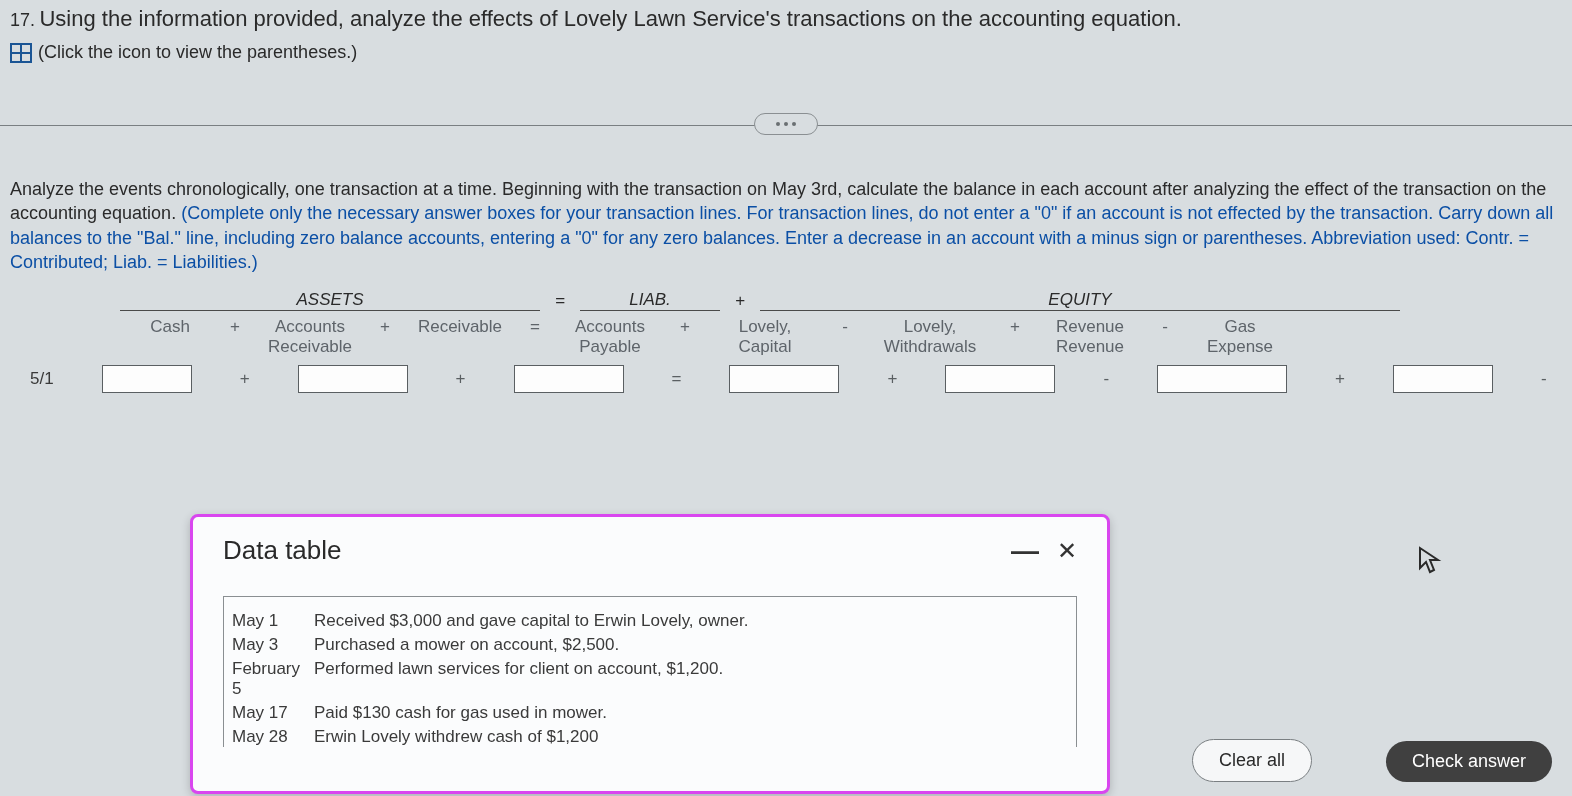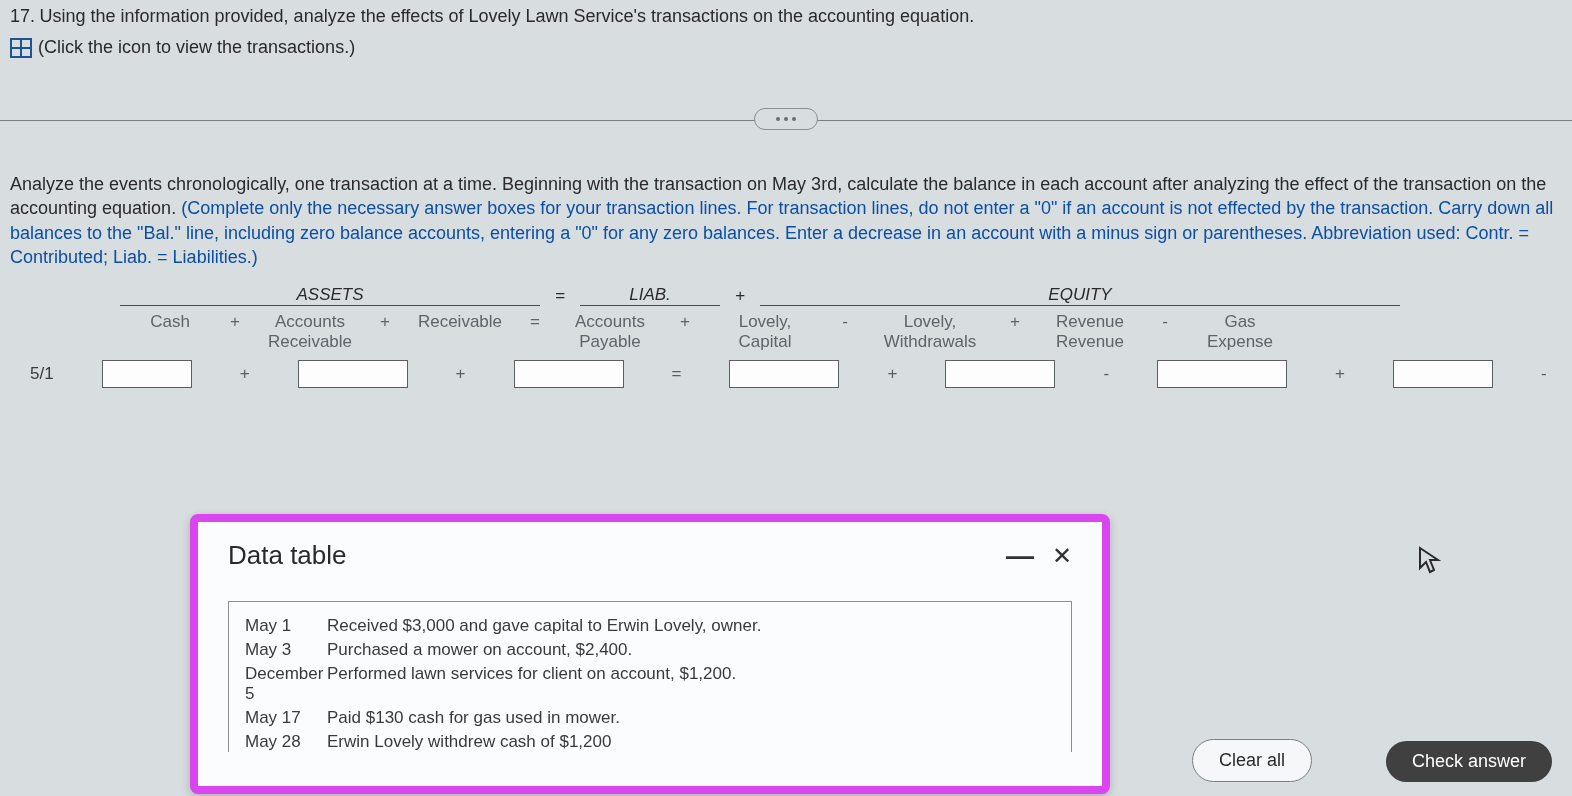--- a/index.html
+++ b/index.html
@@ -13,21 +13,21 @@
     position: relative;
   }
   .question-area {
     padding: 6px 10px 10px 10px;
   }
   .q-number {
     font-size: 18px;
     display: inline;
   }
   .q-prompt {
-    font-size: 18px;
+    font-size: 22px;
     display: inline;
   }
   .click-line {
     margin-top: 10px;
     font-size: 18px;
     display: flex;
     align-items: center;
     gap: 6px;
   }
   .table-icon {
@@ -135,39 +135,39 @@
   .ibox.w-rev  { width: 100px; }
   .ibox.w-exp  { width: 100px; }
   .op { width: 28px; text-align: center; color:#5a5f62;}
   .modal {
     position: absolute;
     left: 190px;
     top: 514px;
     width: 920px;
     height: 280px;
     background: #fbfcfd;
-    border: 8px solid #d946ef;
+    border: 3px solid #d946ef;
     border-radius: 8px;
     box-shadow: 0 3px 10px rgba(0,0,0,0.2);
     padding: 18px 30px;
   }
   .modal-header {
     display: flex;
     justify-content: space-between;
     align-items: center;
     margin-bottom: 30px;
   }
   .modal-title { font-size: 26px; color: #2a2a2a; }
   .modal-icons { display:flex; gap:18px; align-items:center; font-size:24px; color:#333; }
   .min-icon { font-weight:bold; font-size:28px; line-height:10px; }
   .close-icon { font-size:24px; }
   .trans-table {
     border: 1px solid #8a8f92;
     border-bottom: none;
-    padding: 14px 16px 0 16px;
+    padding: 14px 16px 0 8px;
     font-size: 17px;
     color: #3a3a3a;
   }
   .trans-row { display:flex; gap: 14px; margin-bottom: 4px; }
   .trans-date { width: 68px; }
   .btn {
     position: absolute;
     bottom: 14px;
     border-radius: 22px;
     font-size: 18px;
@@ -196,21 +196,21 @@
   }
 </style>
 </head>
 <body>
 
 <div class="question-area">
   <span class="q-number">17.</span>
   <span class="q-prompt">Using the information provided, analyze the effects of Lovely Lawn Service's transactions on the accounting equation.</span>
   <div class="click-line">
     <span class="table-icon"></span>
-    <span>(Click the icon to view the transactions.)</span>
+    <span>(Click the icon to view the parentheses.)</span>
   </div>
 </div>
 
 <div class="divider-wrap">
   <hr class="divider-hr">
   <div class="pill">
       <span></span>
       <span></span>
       <span></span>
     </div>
@@ -294,24 +294,24 @@
       <span class="close-icon">✕</span>
     </div>
   </div>
   <div class="trans-table">
     <div class="trans-row">
       <div class="trans-date">May 1</div>
       <div>Received $3,000 and gave capital to Erwin Lovely, owner.</div>
     </div>
     <div class="trans-row">
       <div class="trans-date">May 3</div>
-      <div>Purchased a mower on account, $2,400.</div>
-    </div>
-    <div class="trans-row">
-      <div class="trans-date">December 5</div>
+      <div>Purchased a mower on account, $2,500.</div>
+    </div>
+    <div class="trans-row">
+      <div class="trans-date">February 5</div>
       <div>Performed lawn services for client on account, $1,200.</div>
     </div>
     <div class="trans-row">
       <div class="trans-date">May 17</div>
       <div>Paid $130 cash for gas used in mower.</div>
     </div>
     <div class="trans-row">
       <div class="trans-date">May 28</div>
       <div>Erwin Lovely withdrew cash of $1,200</div>
     </div>

